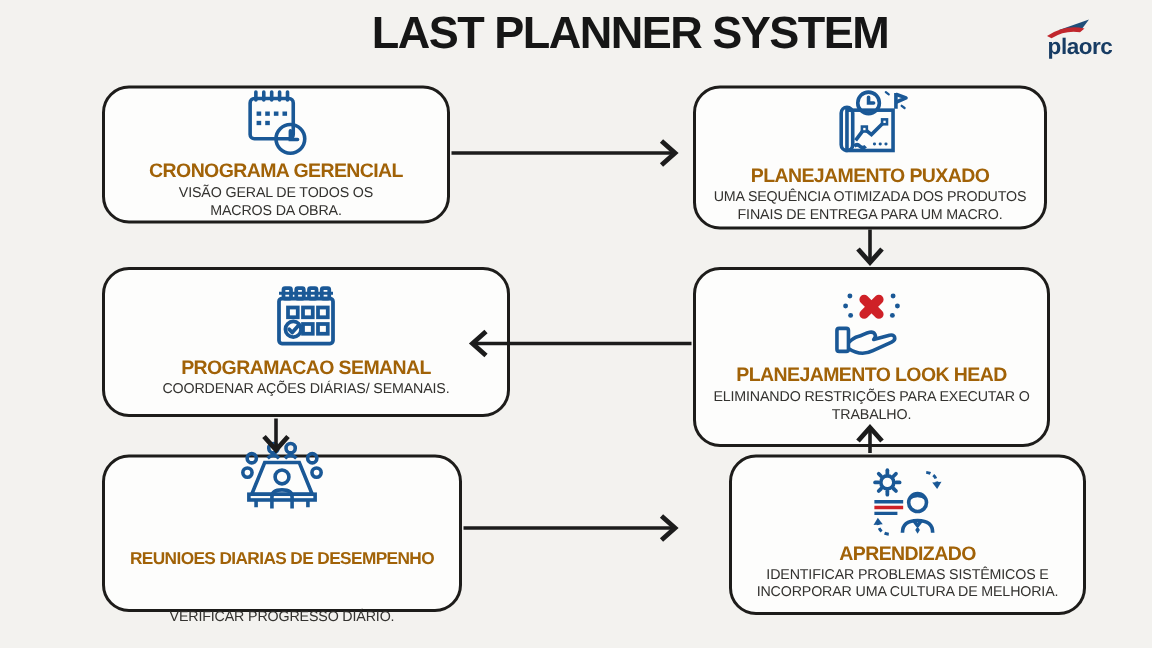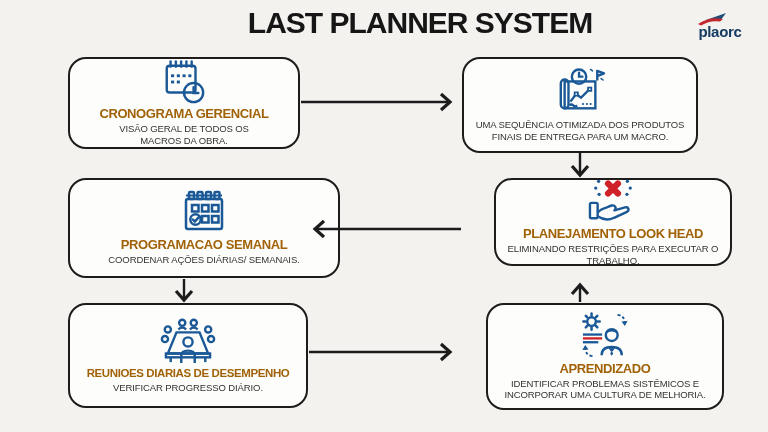--- a/index.html
+++ b/index.html
@@ -94,20 +94,21 @@
         <circle class="ic" cx="27" cy="9" r="7.5" fill="#fdfdfc"></circle>
         <path class="ic" d="M27,5 V9 H30.5" stroke-width="2" stroke-linecap="round"></path>
         <path class="ic" d="M46,2 V13" stroke-width="2"></path>
         <path class="ic" d="M46,3 L53,5.5 L46,8.5" stroke-width="2" stroke-linejoin="round"></path>
         <g stroke="#1a5896" stroke-width="1.6" stroke-linecap="round">
           <path d="M50,11 l2,1.5"></path>
             <path d="M41,3 l-2,-1.5"></path>
         </g>
       </svg>
     </div>
+    <div class="box-title">PLANEJAMENTO PUXADO</div>
     <div class="box-subtitle mid">UMA SEQUÊNCIA OTIMIZADA DOS PRODUTOS FINAIS DE ENTREGA PARA UM MACRO.</div>
   </div>
 
   <div class="box" style="left:68px;top:178px;width:272px;height:100px;">
     <div class="icon-wrap">
       <svg width="52" height="46" viewBox="0 0 52 46">
         <path d="M8,5.5 H44" stroke="#1a5896" stroke-width="2"></path>
         <g class="ic" stroke-width="2.2" fill="#fdfdfc">
           <rect x="11" y="2" width="5" height="7" rx="1"></rect>
             <rect x="19.5" y="2" width="5" height="7" rx="1"></rect>
@@ -123,21 +124,21 @@
             <rect x="34" y="26" width="6.5" height="6.5"></rect>
         </g>
         <circle class="ic" cx="17.5" cy="29.5" r="5.2" stroke-width="2.2"></circle>
         <path class="ic" d="M14.8,29.5 l2,2.2 l4.5,-5" stroke-width="2" stroke-linecap="round" stroke-linejoin="round"></path>
       </svg>
     </div>
     <div class="box-title">PROGRAMACAO SEMANAL</div>
     <div class="box-subtitle">COORDENAR AÇÕES DIÁRIAS/ SEMANAIS.</div>
   </div>
 
-  <div class="box" style="left:462px;top:178px;width:238px;height:88px;margin-left:32px;">
+  <div class="box" style="left:462px;top:178px;width:238px;height:120px;">
     <div class="icon-wrap">
       <svg width="54" height="48" viewBox="0 0 56 50">
         <g transform="rotate(45 28 12)" fill="#cf2127">
           <rect x="17.5" y="8.75" width="21" height="6.5" rx="3.2"></rect>
           <rect x="24.75" y="1.5" width="6.5" height="21" rx="3.2"></rect>
         </g>
         <g fill="#1a5896">
           <circle cx="13" cy="4.5" r="1.7"></circle>
             <circle cx="10" cy="11.5" r="1.7"></circle>
             <circle cx="13.5" cy="18" r="1.7"></circle>
@@ -146,21 +147,21 @@
             <circle cx="42.5" cy="18" r="1.7"></circle>
         </g>
         <rect class="ic" x="4" y="27" width="8" height="16" rx="1.5" fill="#fdfdfc"></rect>
         <path class="ic" d="M12,41 c6,4 12,4 17,1.5 l13,-6 c3.5,-1.6 2.5,-5.6 -1.5,-4.8 l-11,3 c2.5,-2.3 0.8,-5.7 -2.8,-5 c-3,0.6 -5,2.3 -8,3 c-2.6,0.6 -4.7,2.3 -6.7,4.3" stroke-linejoin="round"></path>
       </svg>
     </div>
     <div class="box-title">PLANEJAMENTO LOOK HEAD</div>
     <div class="box-subtitle mid">ELIMINANDO RESTRIÇÕES PARA EXECUTAR O TRABALHO.</div>
   </div>
 
-  <div class="box" style="left:68px;top:303px;width:240px;height:105px;">
+  <div class="box" style="left:68px;top:303px;width:240px;height:105px;gap:24px;">
     <div class="icon-wrap">
       <svg width="56" height="48" viewBox="0 0 58 50">
         <g class="ic" stroke-width="2.2" fill="#fdfdfc">
           <circle cx="23" cy="6" r="3.2"></circle>
             <circle cx="35" cy="6" r="3.2"></circle>
           <path d="M19,13 q4,-4 8,0" fill="none"></path>
             <path d="M31,13 q4,-4 8,0" fill="none"></path>
           <circle cx="8" cy="13" r="3.2"></circle>
             <circle cx="5" cy="23" r="3.2"></circle>
           <circle cx="50" cy="13" r="3.2"></circle>

